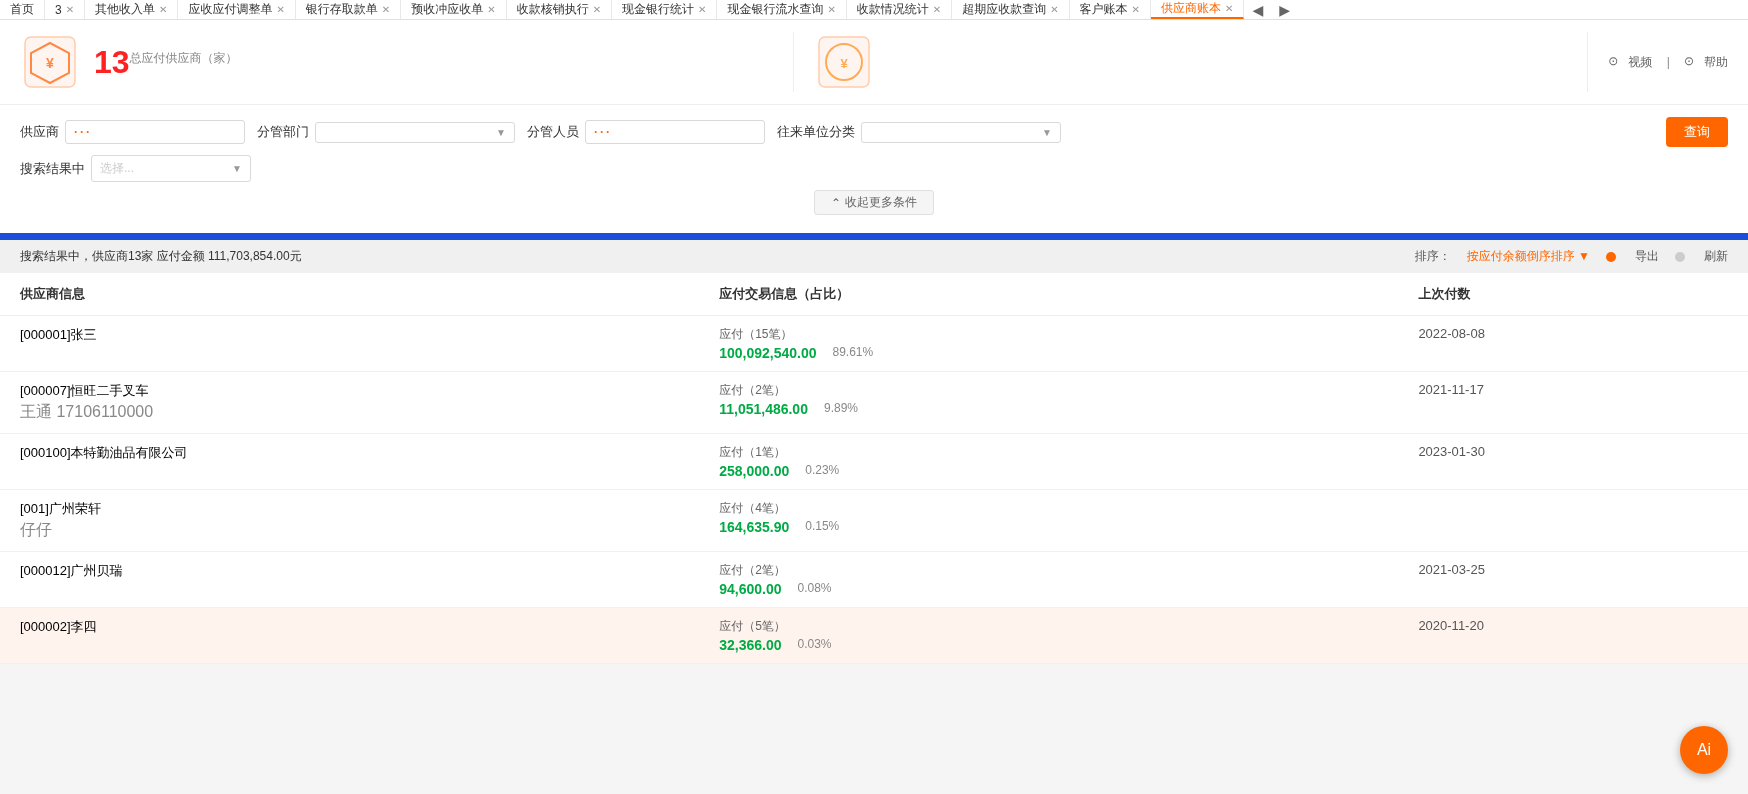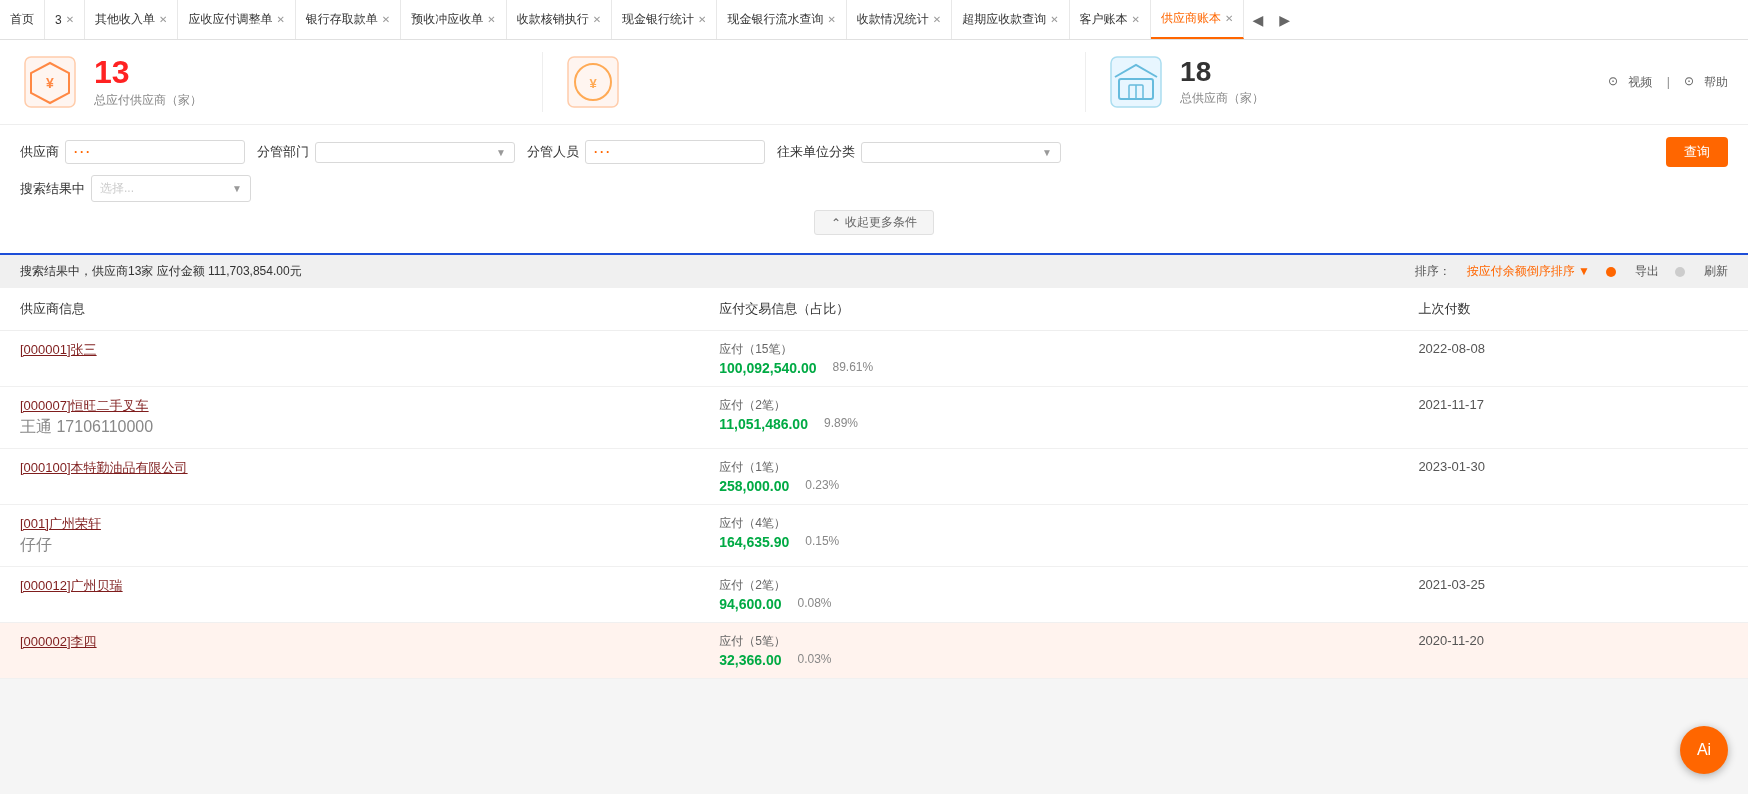--- a/index.html
+++ b/index.html
@@ -1,49 +1,49 @@
 <!DOCTYPE html>
 <html><head>
   <meta charset="utf-8">
   <style>
     * { box-sizing: border-box; margin: 0; padding: 0; }
     body { font-family: 'Microsoft YaHei', SimSun, sans-serif; font-size: 13px; background: #f5f5f5; color: #333; }
 
     
     .top-nav {
       display: flex; align-items: center; background: #fff; border-bottom: 1px solid #e0e0e0;
-      height: 40px; overflow: hidden;
+      height: 20px; overflow: hidden;
     }
     .nav-tab {
       display: flex; align-items: center; padding: 0 10px; height: 100%; white-space: nowrap;
       border-right: 1px solid #e8e8e8; cursor: pointer; font-size: 12px; color: #333;
     }
     .nav-tab.active { color: #ff6600; border-bottom: 2px solid #ff6600; }
     .nav-tab .close-btn { margin-left: 4px; color: #999; font-size: 10px; cursor: pointer; }
     .nav-arrow { padding: 0 8px; cursor: pointer; color: #666; font-size: 14px; height: 100%; display: flex; align-items: center; }
 
     
     .stats-bar {
       display: flex; background: #fff; border-bottom: 1px solid #eee; padding: 12px 20px;
       align-items: center;
     }
     .stat-block { display: flex; align-items: center; flex: 1; }
     .stat-icon { width: 60px; height: 60px; display: flex; align-items: center; justify-content: center; margin-right: 14px; }
     .stat-icon svg { width: 54px; height: 54px; }
-    .stat-info { display: flex; flex-direction: column; }
+    .stat-info { display: flex; flex-direction: row; }
     .stat-number { font-size: 32px; font-weight: bold; color: #ff2222; line-height: 1; }
     .stat-number.dark { color: #333; font-size: 28px; }
     .stat-label { font-size: 12px; color: #888; margin-top: 4px; }
     .stat-divider { width: 1px; background: #eee; height: 60px; margin: 0 20px; }
     .top-right-links { margin-left: auto; font-size: 12px; color: #666; white-space: nowrap; display: flex; gap: 10px; }
     .top-right-links span { cursor: pointer; }
 
     
     .filter-bar {
-      background: #fff; padding: 12px 20px; border-bottom: 2px solid #1d4ed8;
+      background: #fff; padding: 12px 20px; border-bottom: 7px solid #1d4ed8;
     }
     .filter-row { display: flex; align-items: center; gap: 12px; margin-bottom: 8px; flex-wrap: wrap; }
     .filter-item { display: flex; align-items: center; gap: 6px; }
     .filter-label { font-size: 13px; color: #333; white-space: nowrap; }
     .filter-input {
       border: 1px solid #d9d9d9; border-radius: 3px; padding: 4px 8px;
       font-size: 12px; color: #333; background: #fff; min-width: 140px;
       display: flex; align-items: center; justify-content: space-between; cursor: pointer;
     }
     .filter-select {
@@ -69,26 +69,26 @@
     .result-bar .result-text { flex: 1; }
     .result-actions { display: flex; align-items: center; gap: 16px; color: #555; font-size: 12px; }
     .sort-select { cursor: pointer; color: #ff6600; }
     .action-btn { cursor: pointer; display: flex; align-items: center; gap: 19px; }
     .orange-dot { width: 10px; height: 10px; border-radius: 50%; background: #ff6600; display: inline-block; }
     .gray-dot { width: 10px; height: 10px; border-radius: 50%; background: #ccc; display: inline-block; }
 
     
     .data-table { width: 100%; border-collapse: collapse; background: #fff; }
     .data-table th {
-      background: #fff; padding: 12px 20px; text-align: left; font-weight: normal;
+      background: #fff; padding: 12px 20px; text-align: left; font-weight: bold;
       font-size: 13px; color: #333; border-bottom: 1px solid #eee;
     }
     .data-table td { padding: 10px 20px; font-size: 13px; color: #333; border-bottom: 1px solid #f0f0f0; vertical-align: top; }
     .data-table tr.highlight td { background: #fff3ee; }
-    .supplier-link { color: #7f1d1d; text-decoration: underline; cursor: pointer; }
+    .supplier-link { color: #000000; cursor: pointer; }
     .tx-label { color: #666; font-size: 12px; }
     .tx-amount { color: #00aa44; font-size: 14px; font-weight: bold; margin-top: 2px; }
     .tx-percent { color: #888; font-size: 12px; margin-left: 16px; }
     .tx-row { display: flex; align-items: center; }
     .last-pay { color: #555; font-size: 13px; }
     .sub-info { color: #888; font-size: 16px; margin-top: 2px; }
 
     
     .table-container { overflow-x: auto; }
   </style>
@@ -174,36 +174,20 @@
       <svg viewBox="0 0 54 54" fill="none" xmlns="http://www.w3.org/2000/svg">
         <rect x="2" y="2" width="50" height="50" rx="6" fill="#fff5f0" stroke="#ffccaa" stroke-width="1.5"></rect>
         <circle cx="27" cy="27" r="18" fill="none" stroke="#ffaa55" stroke-width="2"></circle>
         <text x="27" y="33" text-anchor="middle" fill="#ffaa55" font-size="13" font-weight="bold">¥</text>
       </svg>
     </div>
   </div>
 
   <div class="stat-divider"></div>
 
-  <div class="stat-block">
-    <div class="stat-icon">
-      <svg viewBox="0 0 54 54" fill="none" xmlns="http://www.w3.org/2000/svg">
-        <rect x="2" y="2" width="50" height="50" rx="6" fill="#e8f6ff" stroke="#aaddf0" stroke-width="1.5"></rect>
-
-        <rect x="10" y="24" width="34" height="20" rx="2" fill="none" stroke="#66bbdd" stroke-width="2"></rect>
-        <path d="M6 22 L27 10 L48 22" fill="none" stroke="#66bbdd" stroke-width="2"></path>
-        <rect x="20" y="30" width="14" height="14" rx="1" fill="none" stroke="#66bbdd" stroke-width="1.5"></rect>
-        <line x1="27" y1="30" x2="27" y2="44" stroke="#66bbdd" stroke-width="1.5"></line>
-      </svg>
-    </div>
-    <div class="stat-info">
-      <span class="stat-number dark">18</span>
-      <span class="stat-label">总供应商（家）</span>
-    </div>
-  </div>
 
   <div class="top-right-links">
     <span>⊙</span>
     <span>视频</span>
     <span>｜</span>
     <span>⊙</span>
     <span>帮助</span>
   </div>
 </div>
 

